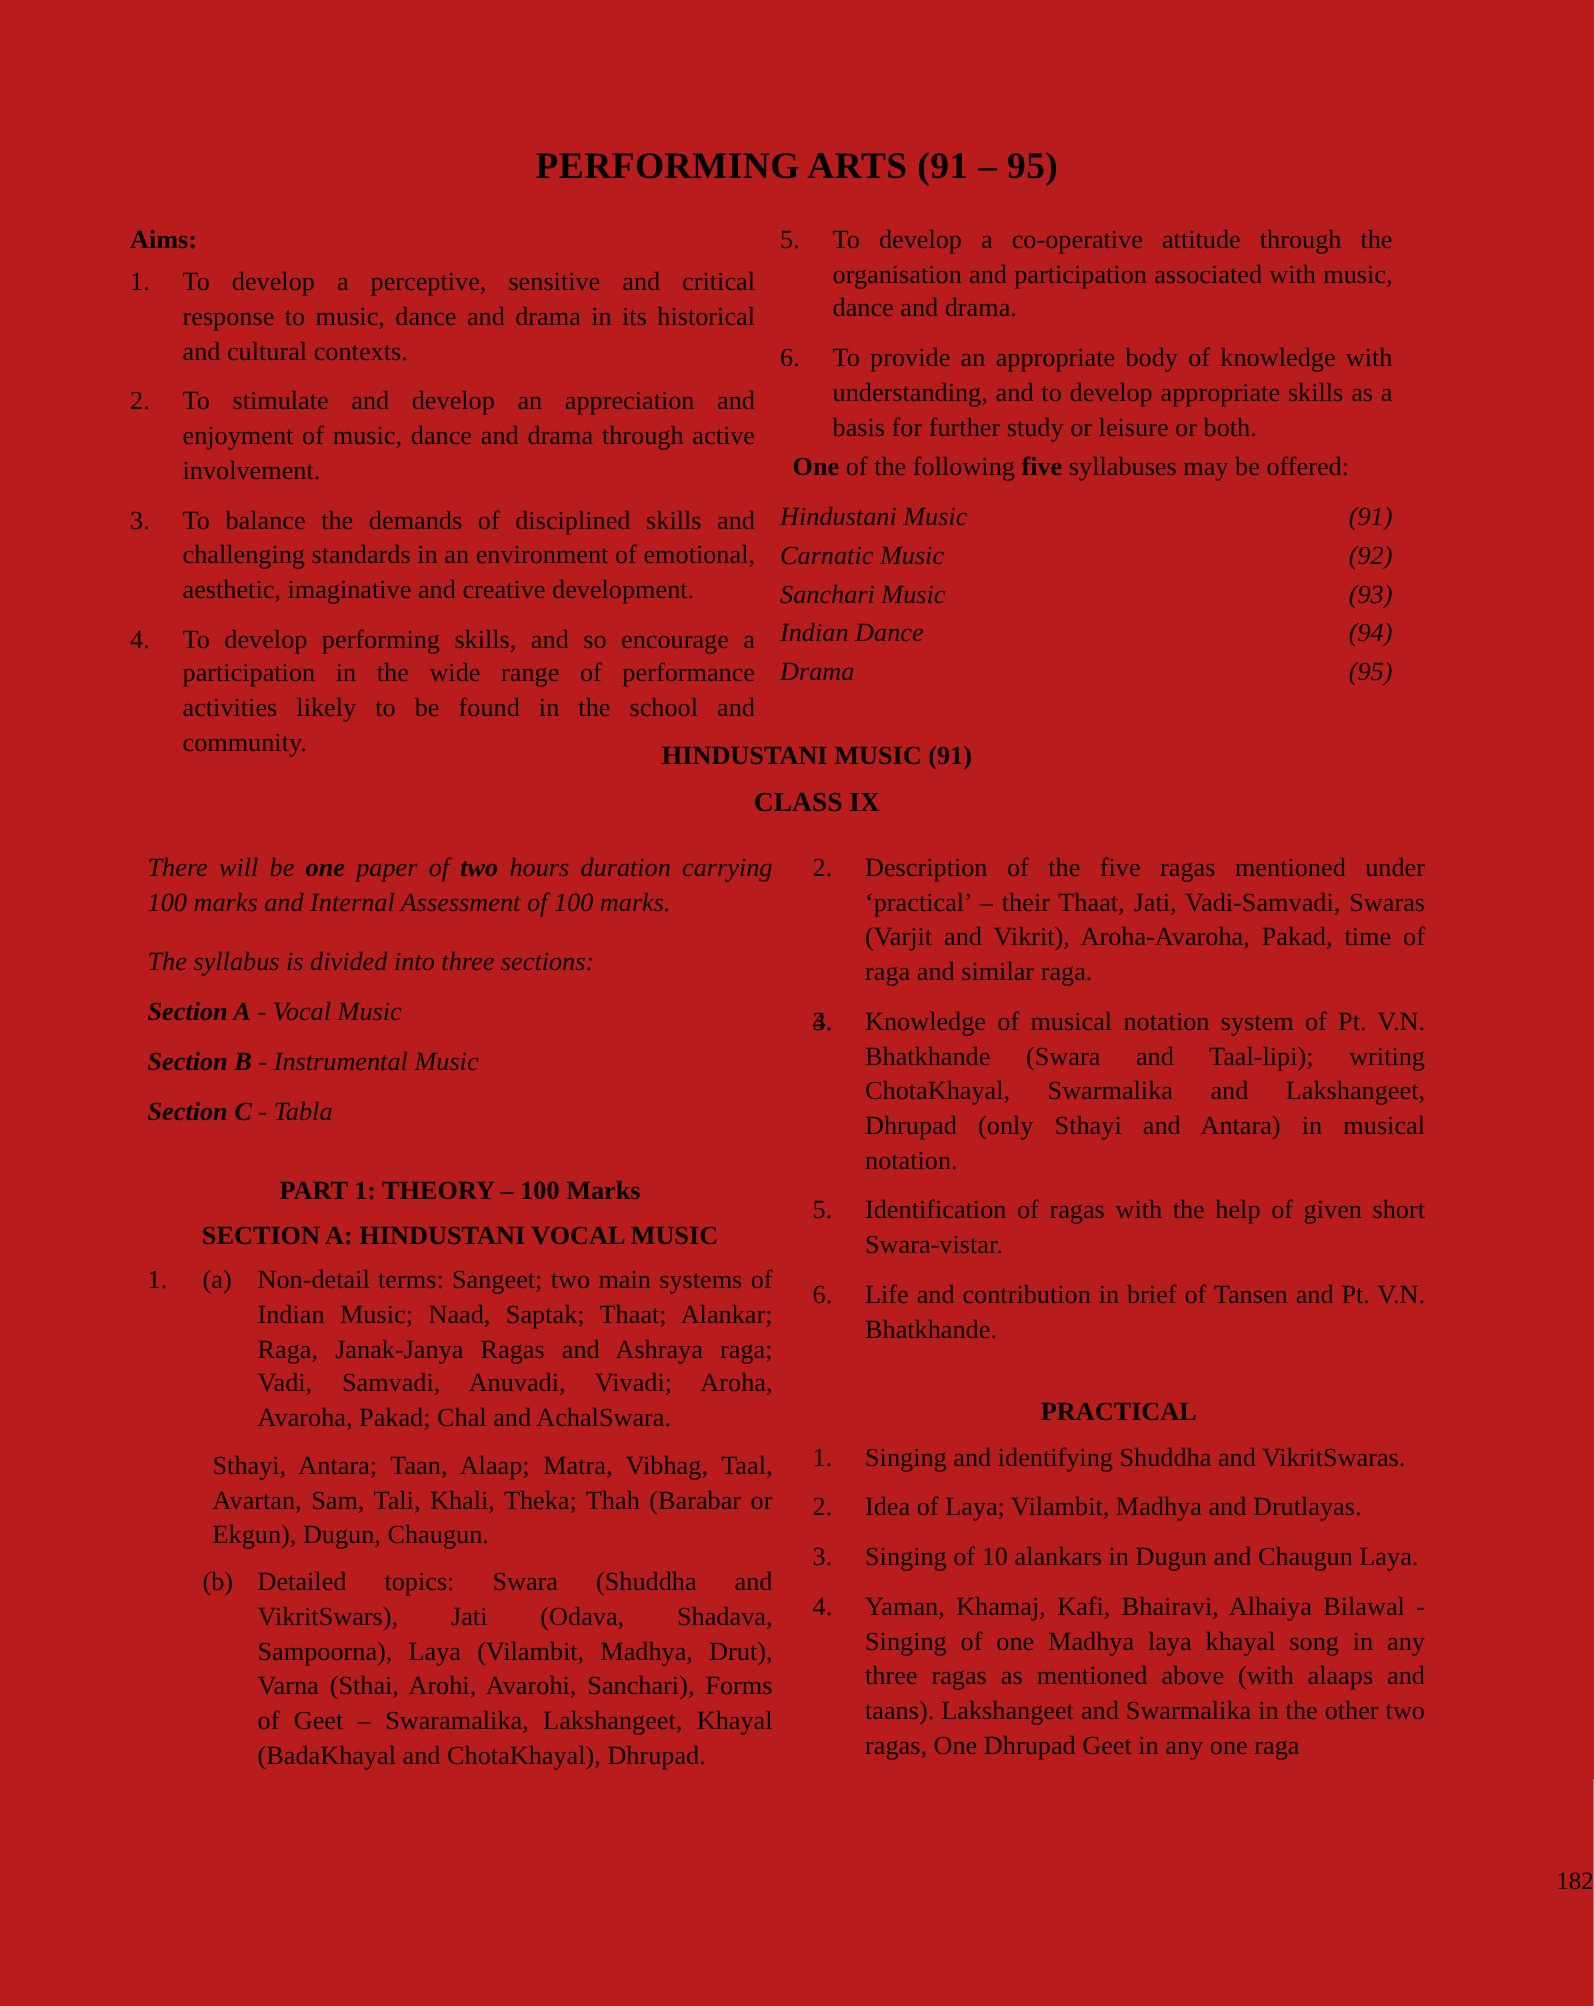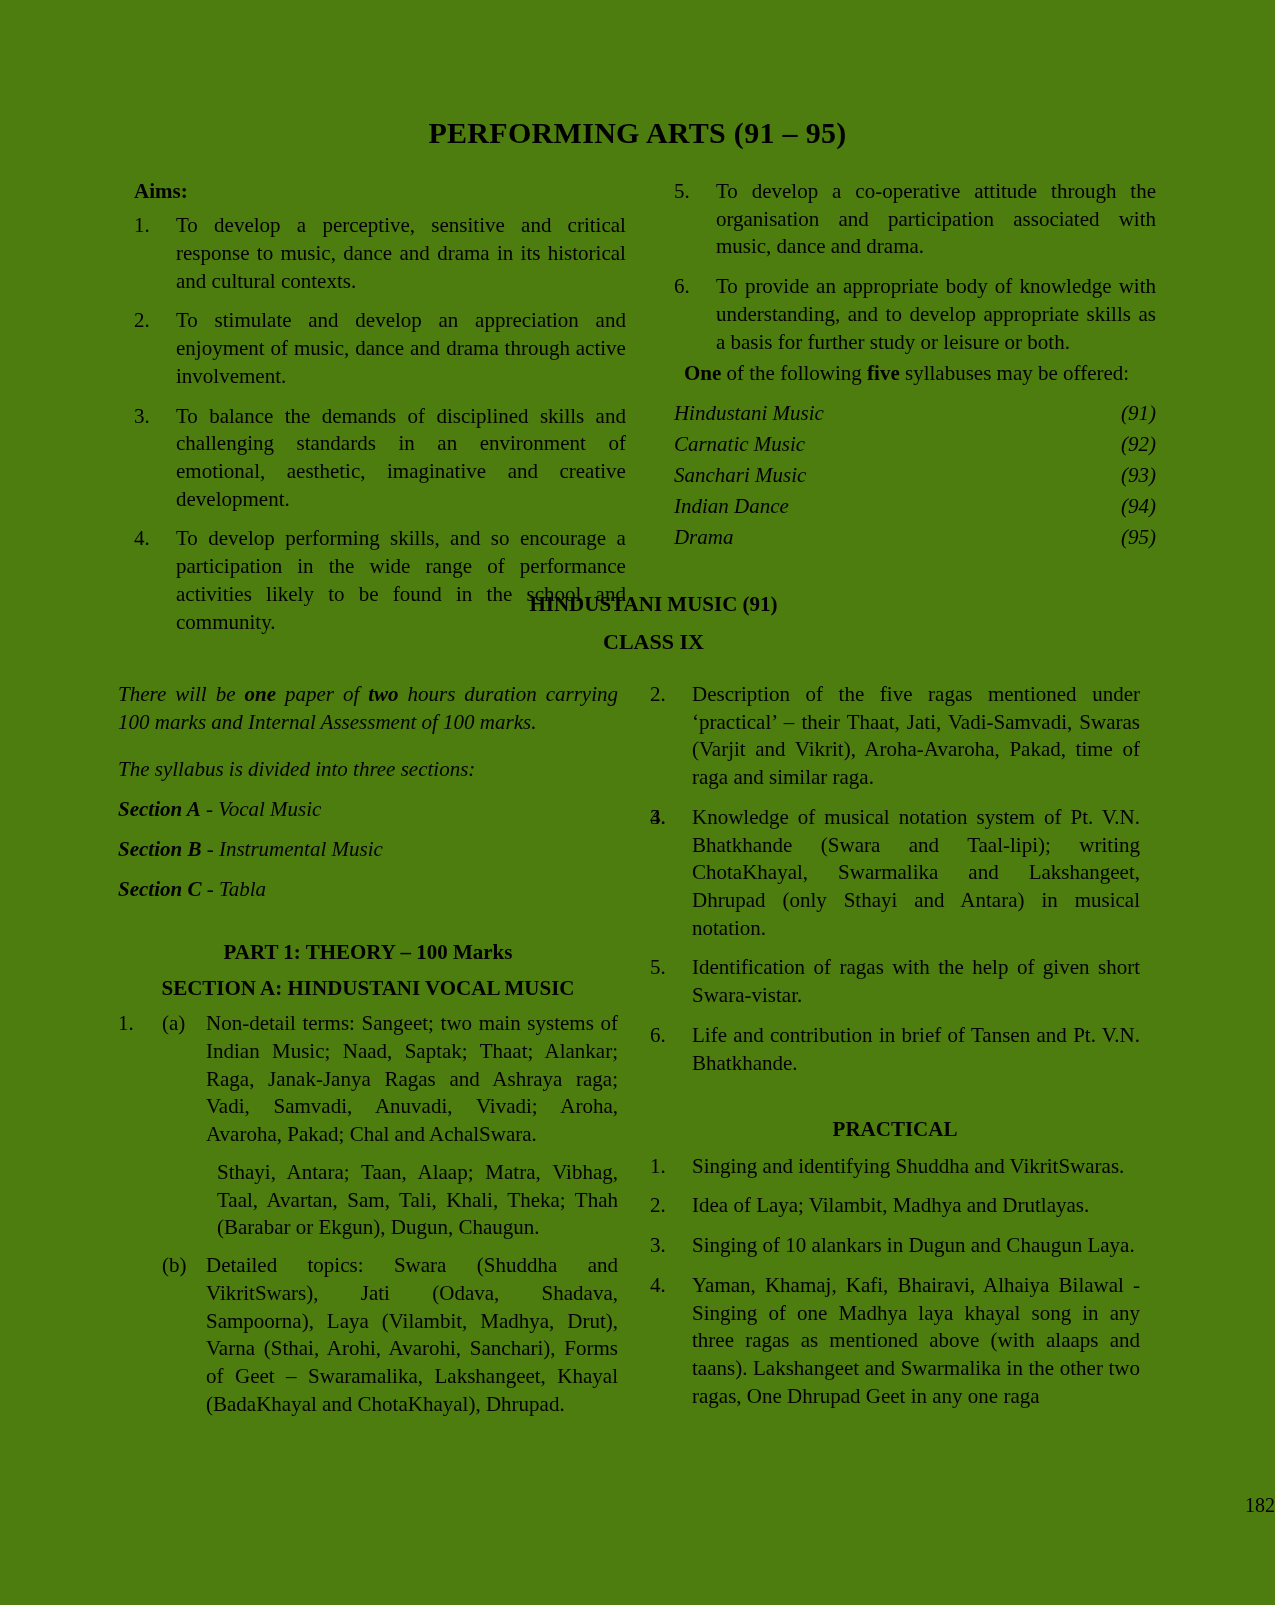--- a/index.html
+++ b/index.html
@@ -4,21 +4,21 @@
 <style>
   html, body {
     margin: 0;
     padding: 0;
     background: #ffffff;
   }
   .page {
     position: relative;
     width: 1275px;
     height: 1605px;
-    background: #4d7c0f;
+    background: #b91c1c;
     font-family: "Liberation Serif", "DejaVu Serif", serif;
     color: #000000;
     box-sizing: border-box;
     overflow: hidden;
   }
 
   .page-title {
     position: absolute;
     top: 116px;
     left: 0;
@@ -26,24 +26,24 @@
     text-align: center;
     font-size: 30px;
     font-weight: bold;
     letter-spacing: 0.3px;
   }
 
   
   .band1 {
     position: absolute;
     top: 178px;
-    left: 134px;
+    left: 104px;
     width: 1022px;
     display: flex;
-    gap: 48px;
+    gap: 20px;
   }
   .col-left  { width: 500px; }
   .col-right { width: 490px; }
 
   .aims-head {
     font-size: 21px;
     font-weight: bold;
     margin: 0 0 8px 0;
     line-height: 1.25;
   }
@@ -174,21 +174,21 @@
     margin-left: 44px;
     text-align: justify;
     margin-bottom: 10px;
   }
   .sub .lbl {
     position: absolute;
     left: 0;
     top: 0;
   }
   .plainpara {
-    margin-left: 99px;
+    margin-left: 52px;
     text-align: justify;
     margin-bottom: 10px;
   }
 
   .pagenum {
     position: absolute;
     top: 1494px;
     left: 0;
     width: 1275px;
     text-align: right;

